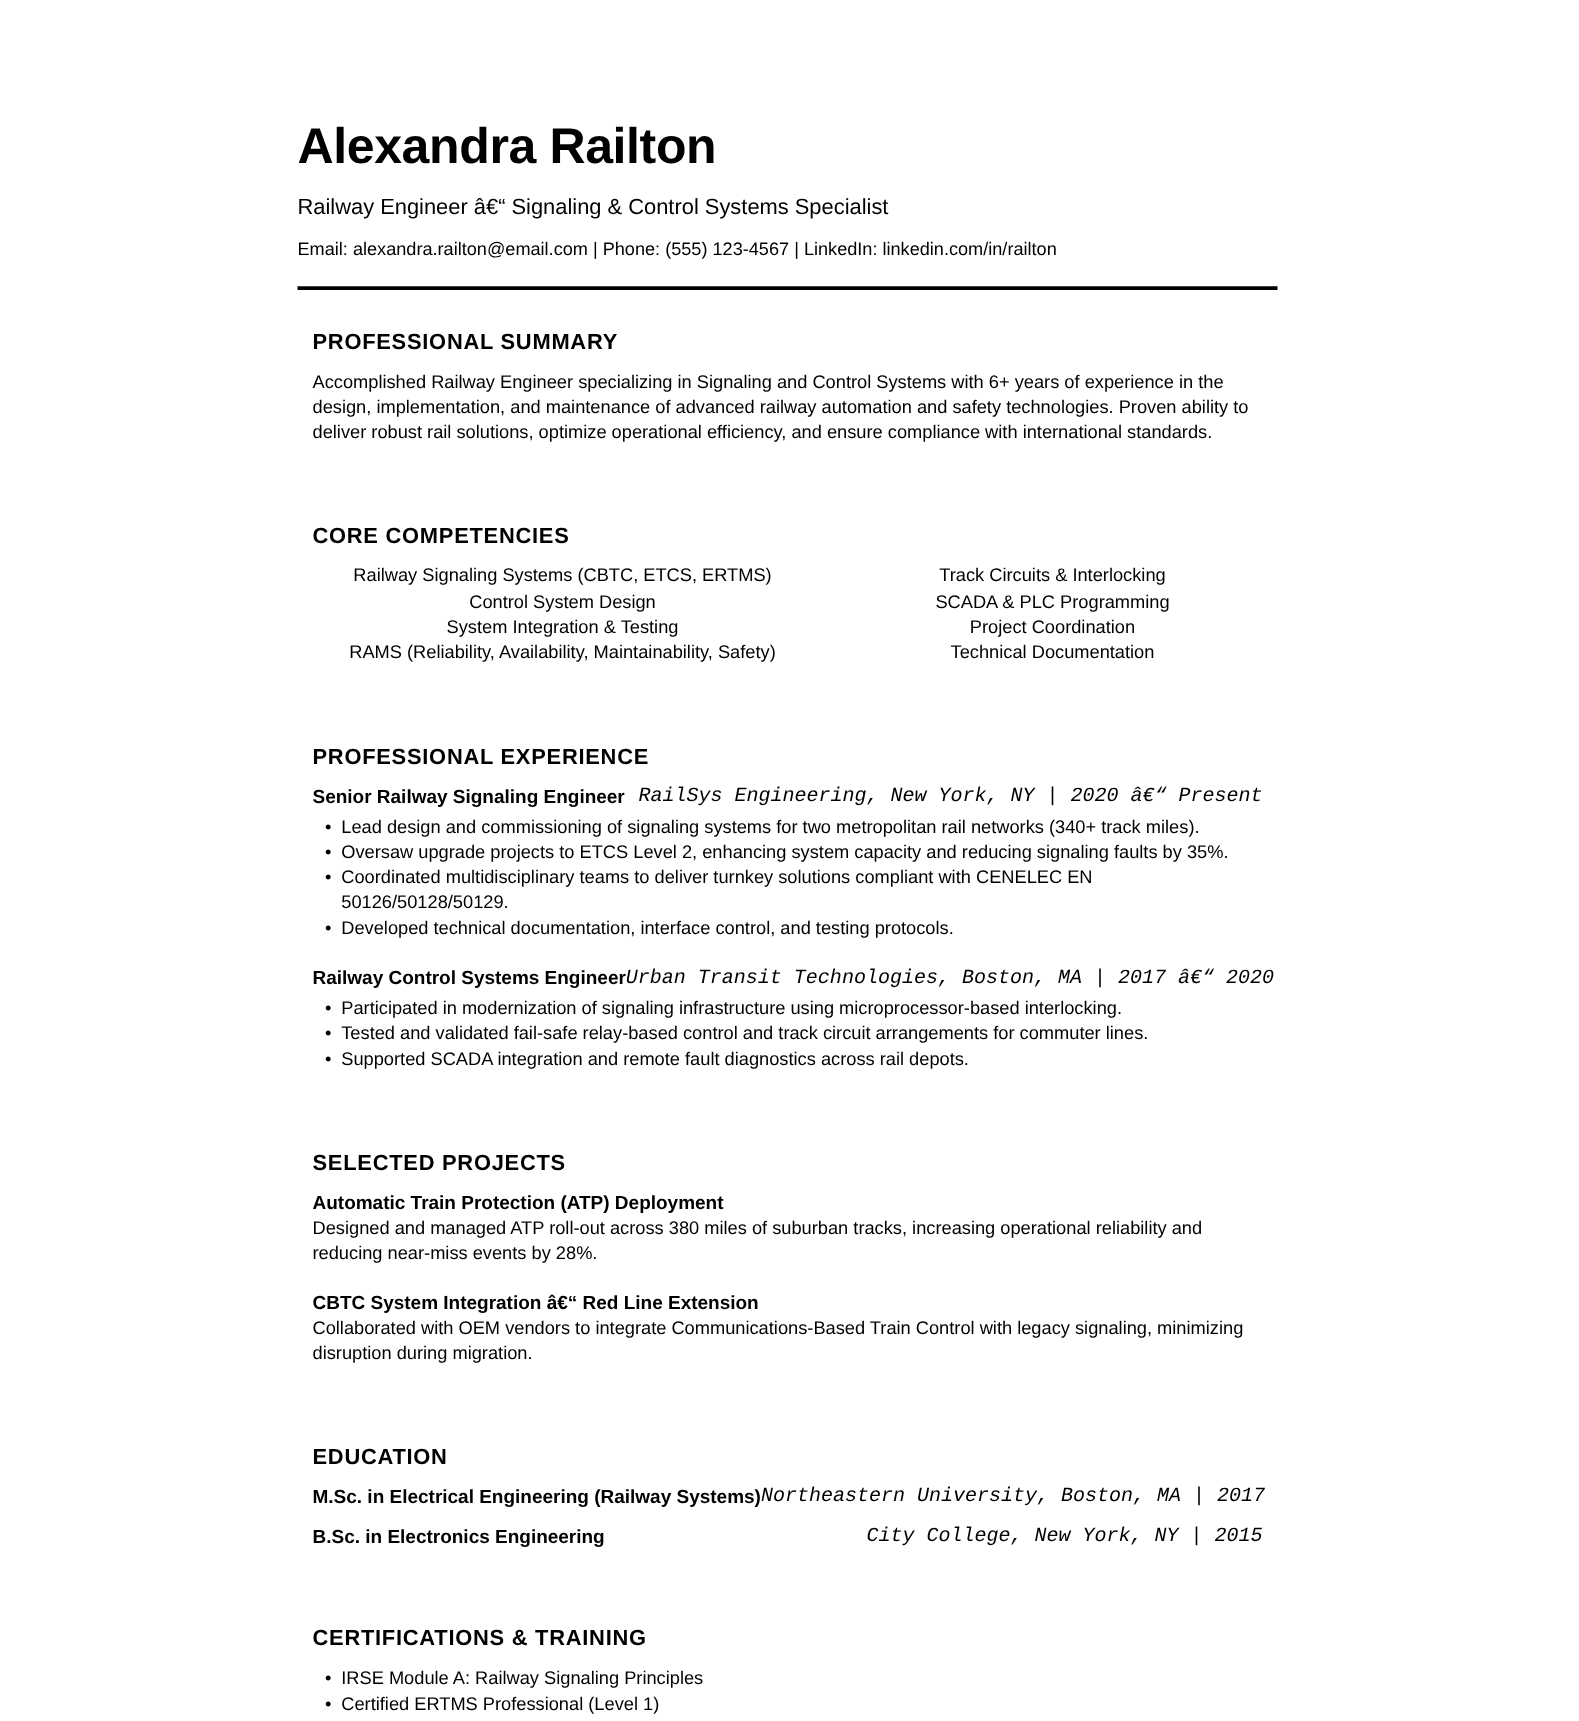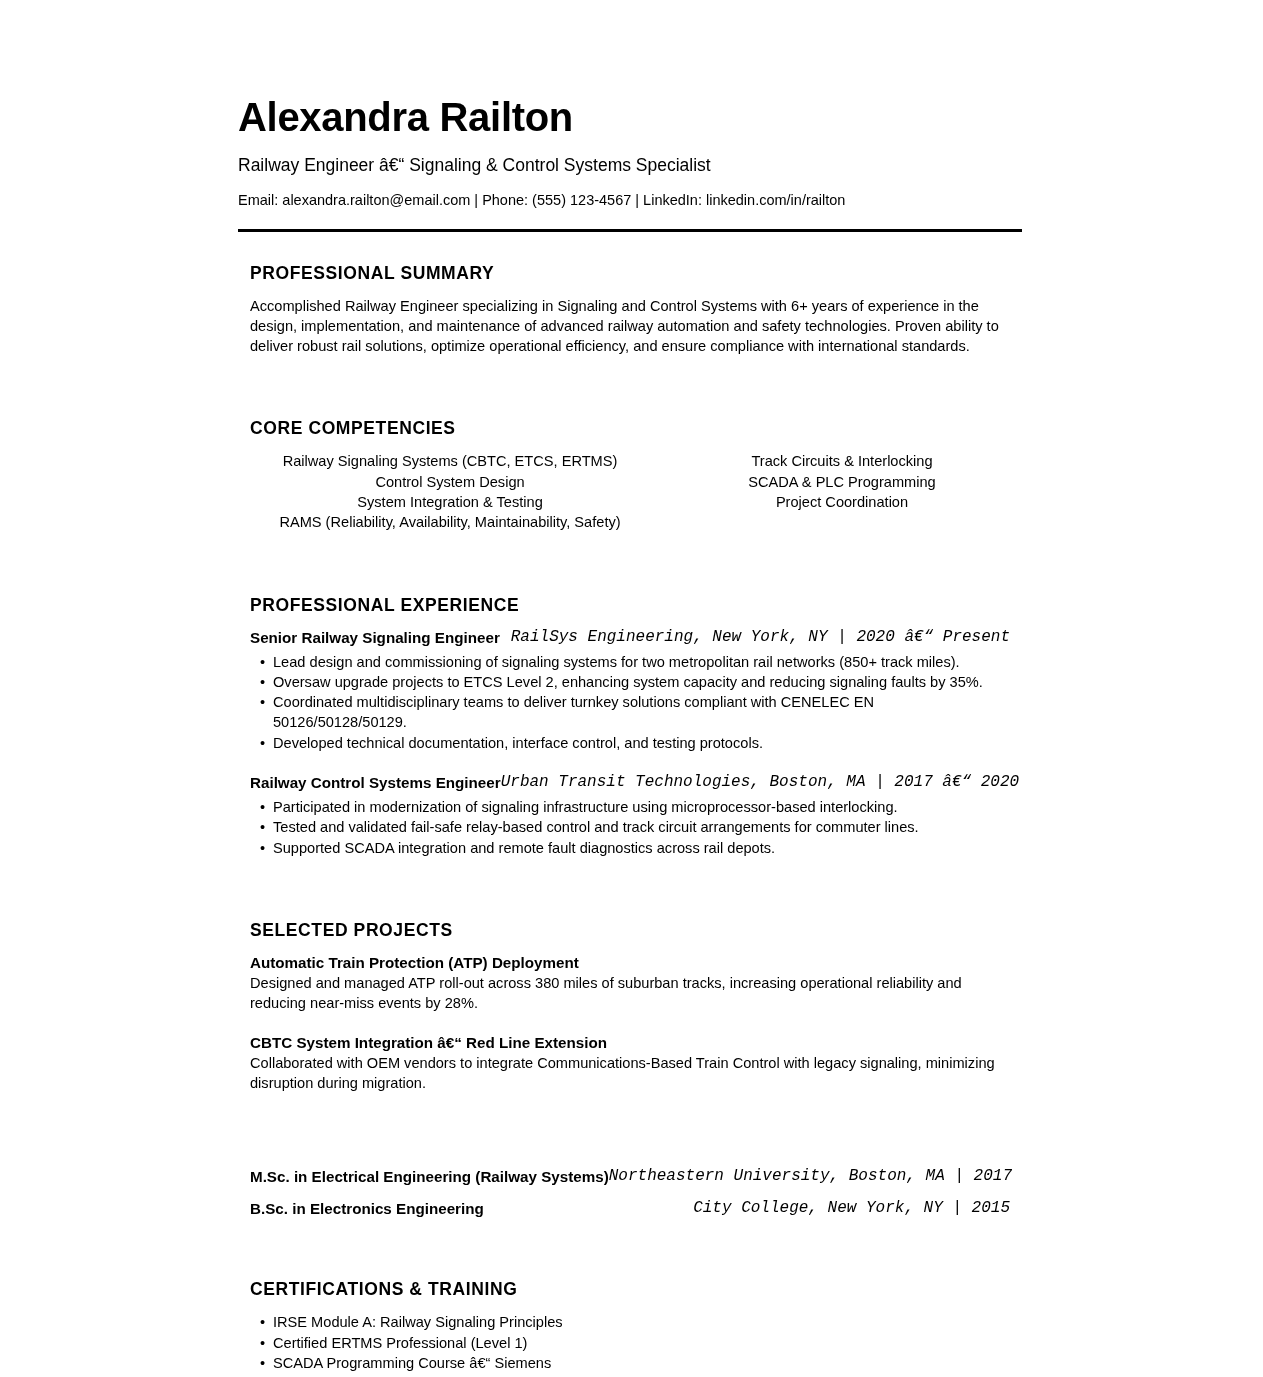--- a/index.html
+++ b/index.html
@@ -175,37 +175,38 @@
         <div class="competency-col">
           <div class="competency-item">Railway Signaling Systems (CBTC, ETCS, ERTMS)</div>
           <div class="competency-item">Control System Design</div>
           <div class="competency-item">System Integration &amp; Testing</div>
           <div class="competency-item">RAMS (Reliability, Availability, Maintainability, Safety)</div>
         </div>
         <div class="competency-col right">
           <div class="competency-item">Track Circuits &amp; Interlocking</div>
           <div class="competency-item">SCADA &amp; PLC Programming</div>
           <div class="competency-item">Project Coordination</div>
+          <div class="competency-item">Technical Documentation</div>
         </div>
       </div>
     </div>
 
     <div class="sp-sec-top"></div>
     <div class="section">
       <h2 class="section-title">PROFESSIONAL EXPERIENCE</h2>
       <div class="sp-after-title"></div>
 
       <div>
         <div class="entry-row">
           <span class="entry-title">Senior Railway Signaling Engineer</span>
           <span class="entry-meta">RailSys Engineering, New York, NY  |  2020 â€“ Present</span>
         </div>
         <div class="sp-bul"></div>
         <ul class="bullets">
-          <li>Lead design and commissioning of signaling systems for two metropolitan rail networks (850+ track miles).</li>
+          <li>Lead design and commissioning of signaling systems for two metropolitan rail networks (340+ track miles).</li>
           <li>Oversaw upgrade projects to ETCS Level 2, enhancing system capacity and reducing signaling faults by 35%.</li>
           <li>Coordinated multidisciplinary teams to deliver turnkey solutions compliant with CENELEC EN 50126/50128/50129.</li>
           <li>Developed technical documentation, interface control, and testing protocols.</li>
         </ul>
       </div>
 
       <div class="sp-block"></div>
 
       <div>
         <div class="entry-row">
@@ -234,20 +235,21 @@
       <div class="sp-block"></div>
 
       <div>
         <div class="project-title">CBTC System Integration â€“ Red Line Extension</div>
         <p class="body-text">Collaborated with OEM vendors to integrate Communications-Based Train Control with legacy signaling, minimizing disruption during migration.</p>
       </div>
     </div>
 
     <div class="sp-sec-top"></div>
     <div class="section">
+      <h2 class="section-title">EDUCATION</h2>
       <div class="sp-after-title"></div>
 
       <div class="entry-row">
         <span class="entry-title">M.Sc. in Electrical Engineering (Railway Systems)</span>
         <span class="entry-meta">Northeastern University, Boston, MA  |  2017</span>
       </div>
 
       <div class="sp-entry"></div>
 
       <div class="entry-row">

